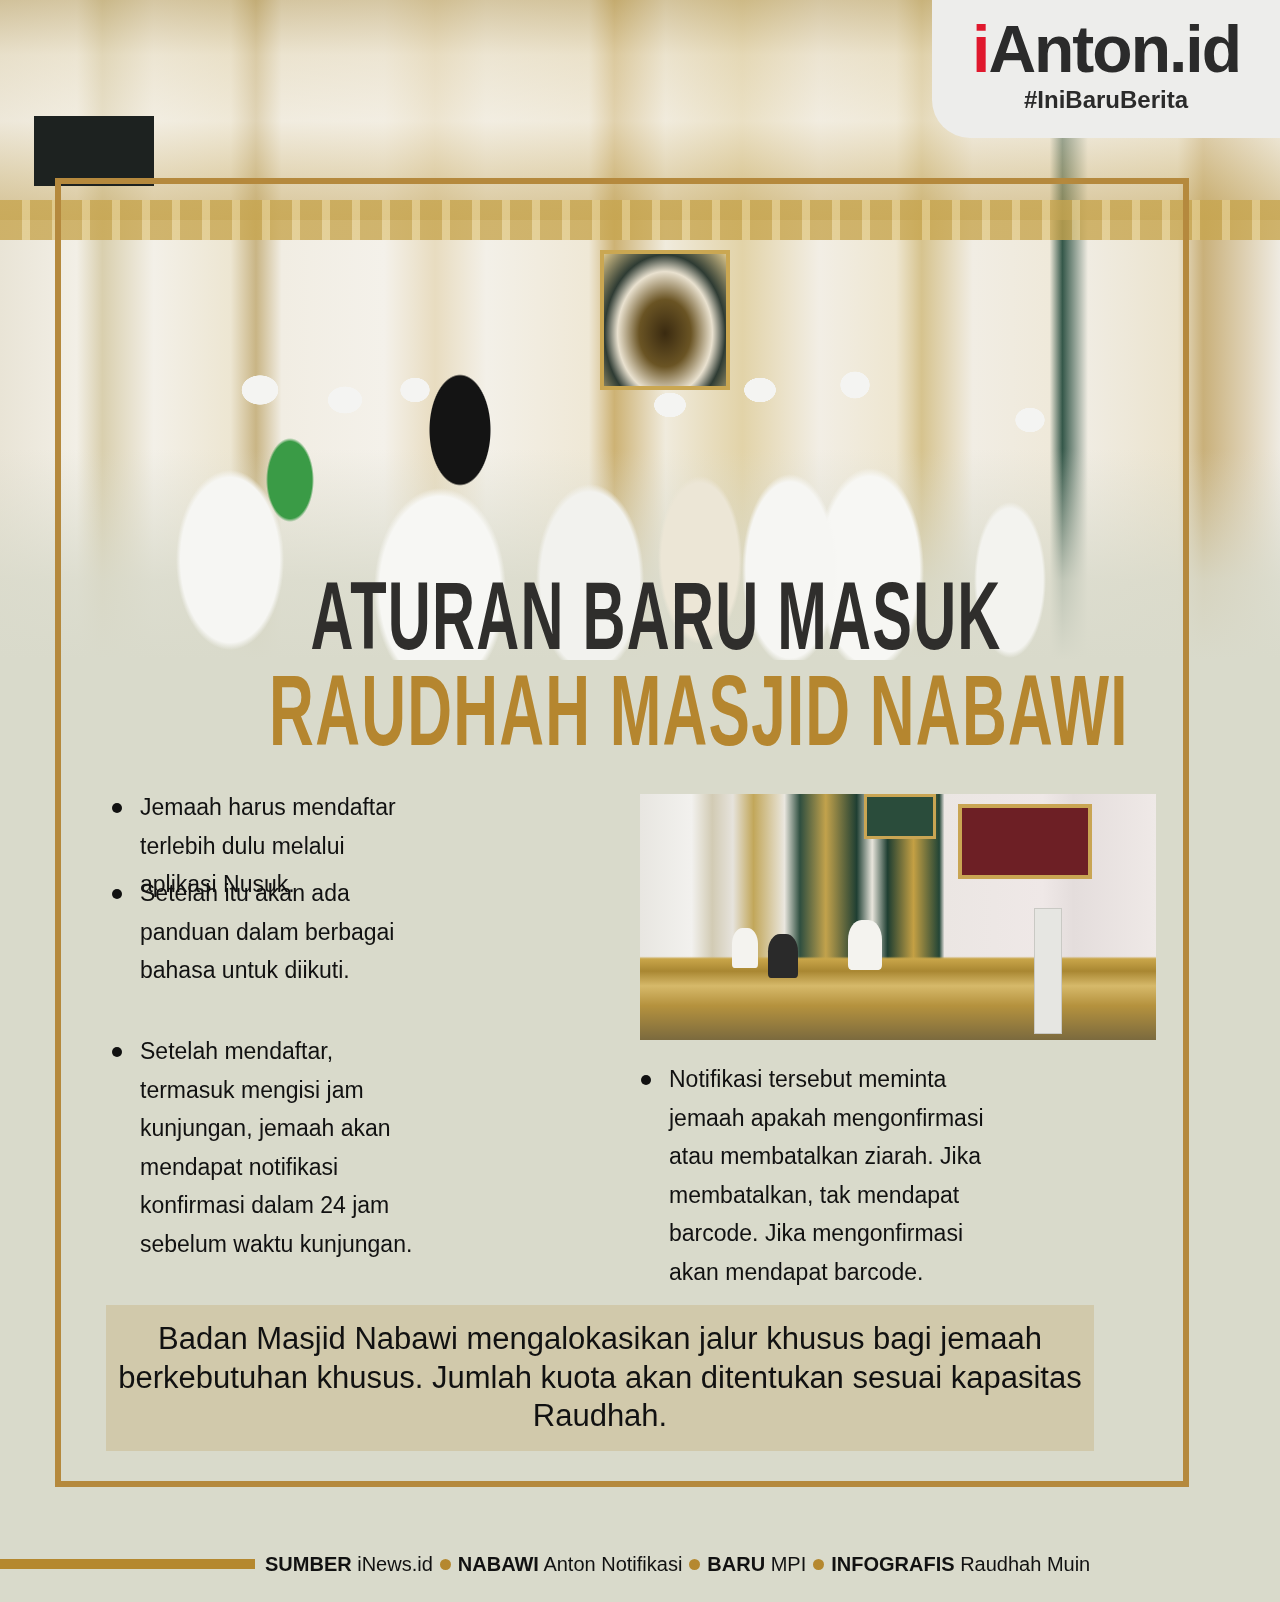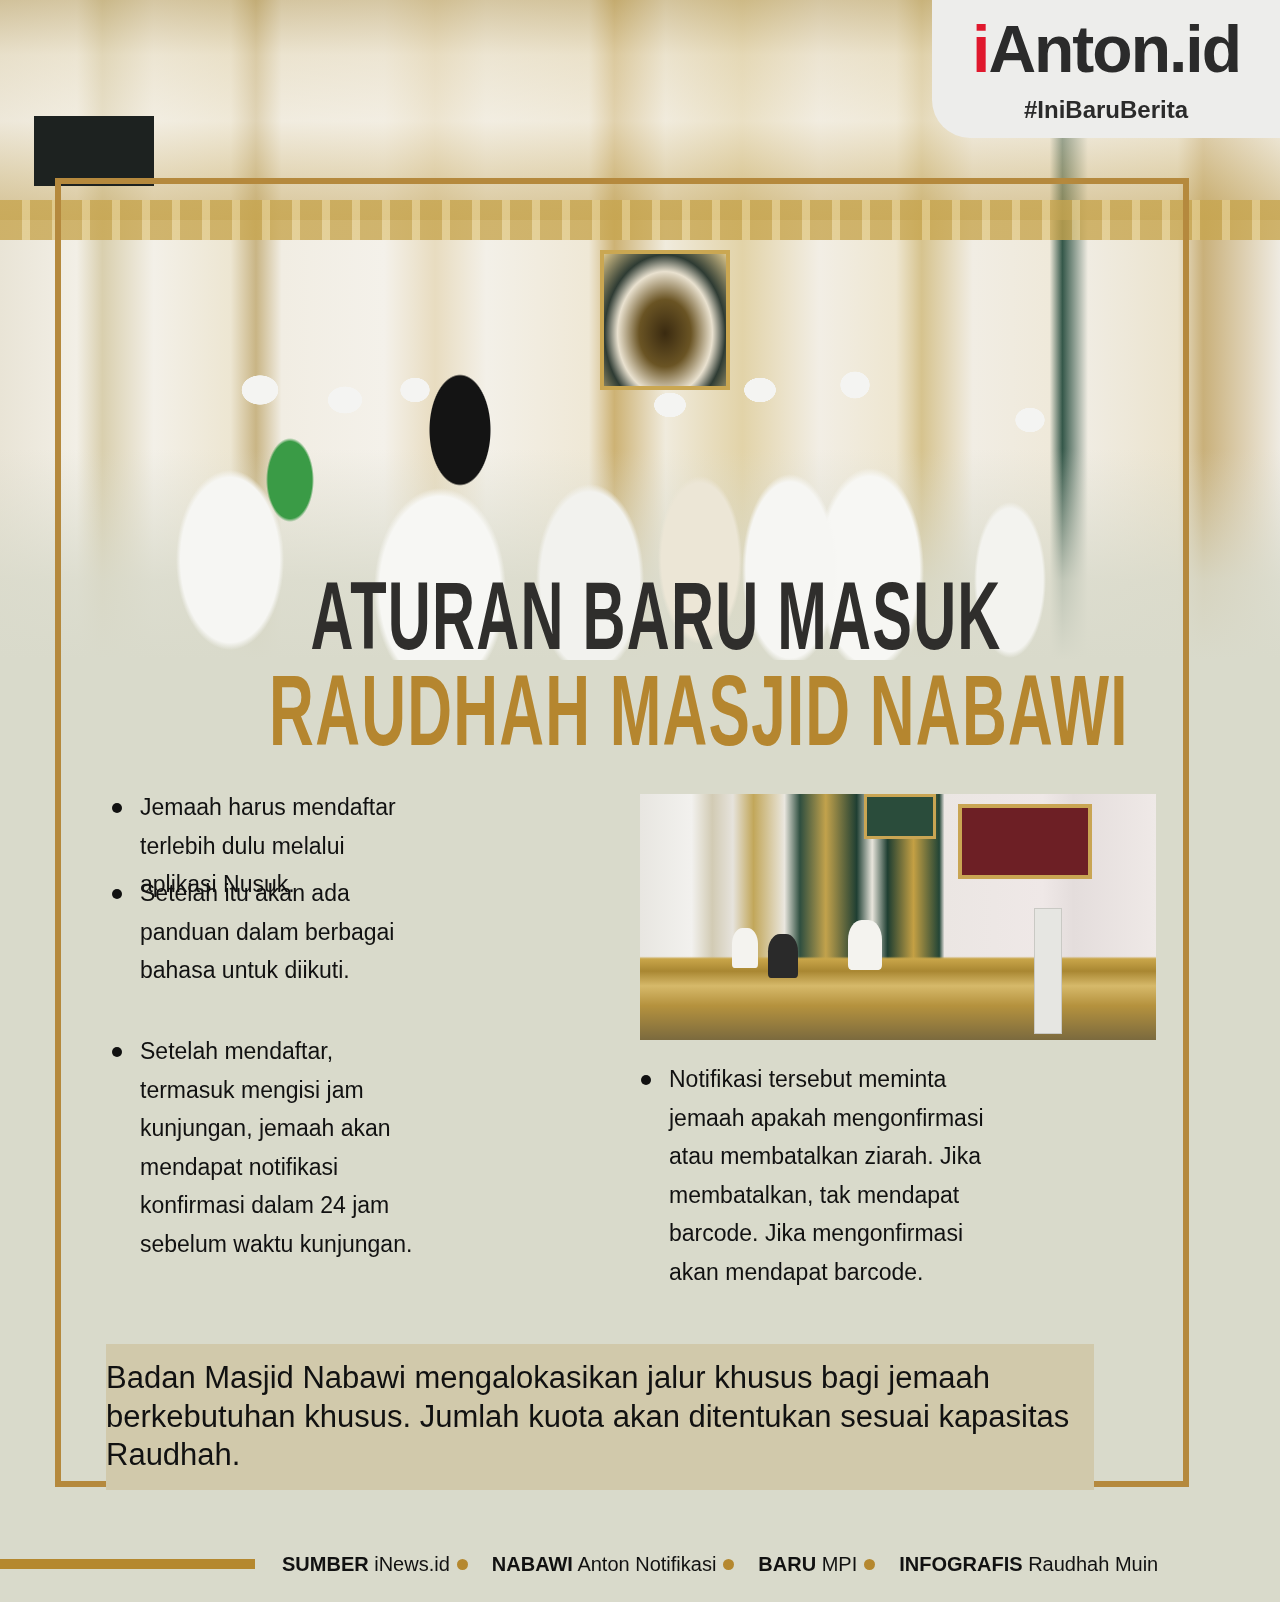--- a/index.html
+++ b/index.html
@@ -70,21 +70,21 @@
   .logo-main {
     font-family: "Liberation Sans", sans-serif;
     font-weight: 700; font-size: 66px; letter-spacing: -2px;
     color: #2b2b2b; line-height: 74px;
     display: inline-block;
   }
   .logo-i { color: #e0182d; }
   .logo-tag {
     font-family: "Liberation Sans", sans-serif;
     font-weight: 700; font-size: 24px; color: #2b2b2b;
-    margin-top: 10px;
+    margin-top: 0;
   }
 
   
   .frame {
     position: absolute; left: 55px; top: 178px; width: 1134px; height: 1309px;
     border: 6px solid #b5893d;
     pointer-events: none;
   }
 
   
@@ -138,43 +138,43 @@
   .inset .pillar {
     position: absolute; left: 394px; top: 114px; width: 28px; height: 126px;
     background: #e6e6e2; border: 1px solid #c9c9c4;
   }
   .inset .person {
     position: absolute; background: #f4f3ef; border-radius: 40% 40% 10% 10%;
   }
 
   
   .note {
-    position: absolute; left: 106px; top: 1344px; width: 988px; height: 146px;
+    position: absolute; left: 106px; top: 1305px; width: 988px; height: 146px;
     background: #d1c9ab;
-    text-align: left;
+    text-align: center;
     display: flex; align-items: center; justify-content: center;
   }
   .note-text {
     font-family: "Liberation Sans", sans-serif;
     font-size: 31px; line-height: 38.5px; color: #111;
     width: 1000px;
   }
 
   
   .credit-bar {
     position: absolute; left: 0; top: 1559px; width: 255px; height: 10px;
     background: #b5882f;
   }
   .credits {
     position: absolute; left: 265px; top: 1550px;
     font-family: "Liberation Sans", sans-serif;
     font-size: 20px; line-height: 28px; color: #111;
     white-space: nowrap;
   }
-  .credits .k { font-weight: 700; margin-left: 17px; }
+  .credits .k { font-weight: 700; }
   .credits .sep {
     display: inline-block; width: 11px; height: 11px; border-radius: 50%;
     background: #b5882f; margin: 0 7px; vertical-align: 1px;
   }
 </style>
 </head>
 <body>
 
 <div class="hero">
   <div class="ceiling"></div>

